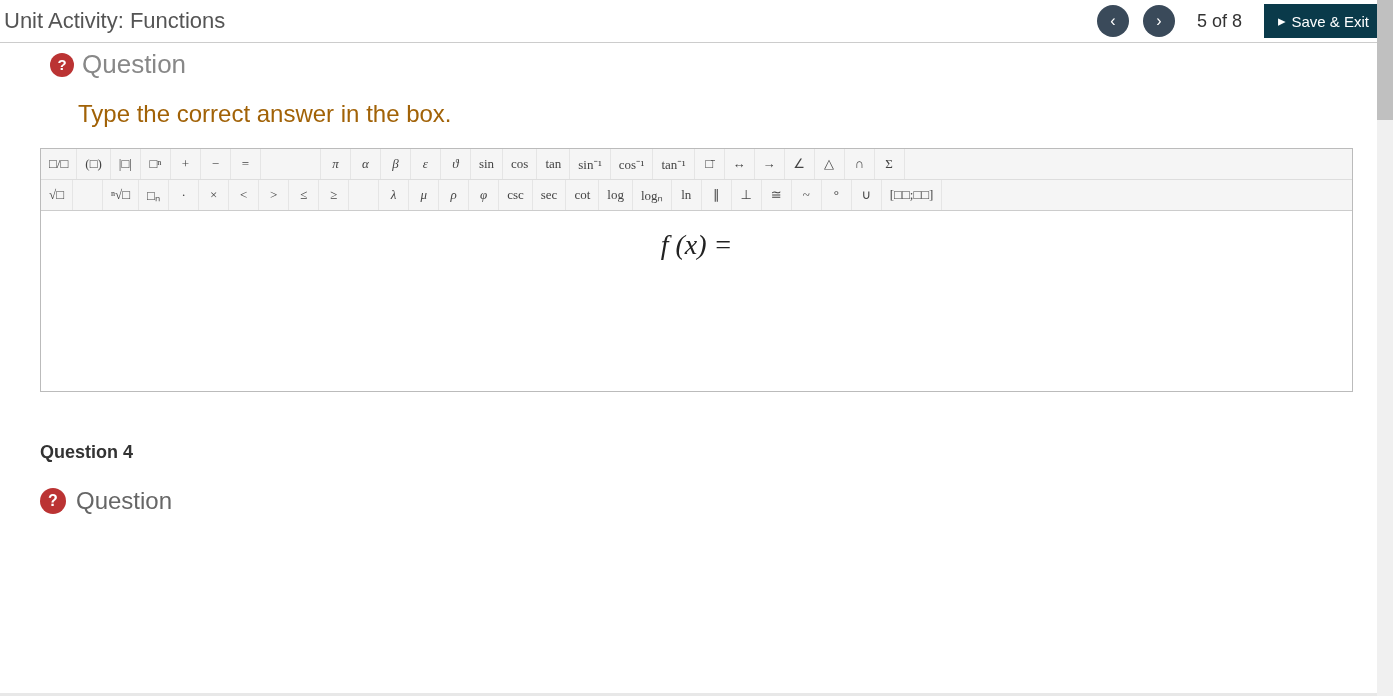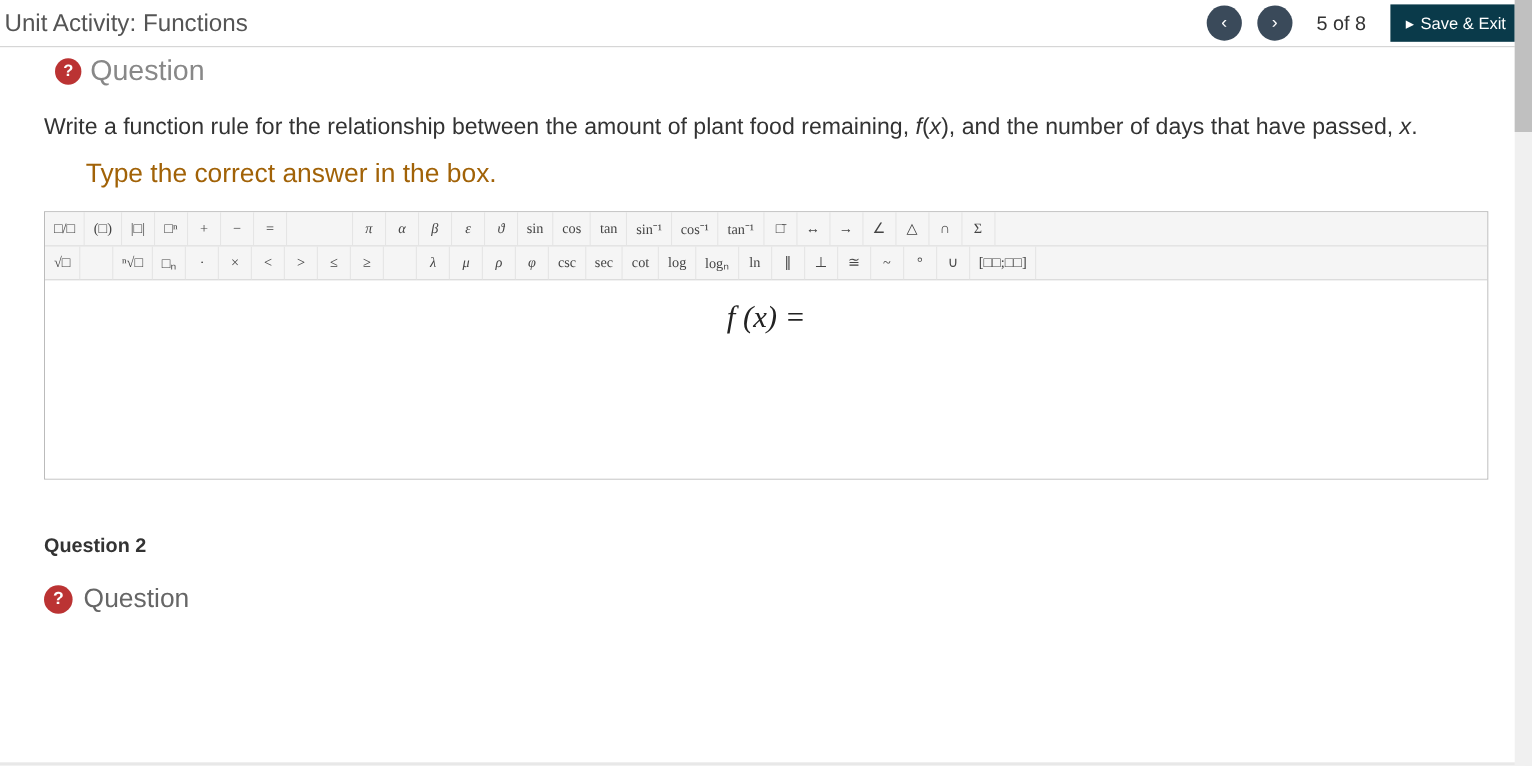--- a/index.html
+++ b/index.html
@@ -195,23 +195,20 @@
     </div>
   </div>
 </div>
 
 <div class="content">
   <div class="question-header">
     <div class="q-icon">?</div>
     <span>Question</span>
   </div>
 
-  <div class="prompt">
-    Write a function rule for the relationship between the amount of plant food remaining, <i>f</i>(<i>x</i>), and the number of days that have passed, <i>x</i>.
-  </div>
 
   <div class="instruction">Type the correct answer in the box.</div>
 
   <div class="math-editor">
     <div class="toolbar">
       <div class="tb-row">
         <div class="tb-btn upright">□/□</div>
         <div class="tb-btn upright">(□)</div>
         <div class="tb-btn upright">|□|</div>
         <div class="tb-btn upright">□ⁿ</div>
@@ -265,21 +262,21 @@
         <div class="tb-btn upright">≅</div>
         <div class="tb-btn upright">~</div>
         <div class="tb-btn upright">°</div>
         <div class="tb-btn upright">∪</div>
         <div class="tb-btn upright">[□□;□□]</div>
       </div>
     </div>
     <div class="editor-area">f (x) =</div>
   </div>
 
-  <div class="next-question">Question 2</div>
+  <div class="next-question">Question 4</div>
 
   <div class="question-header-2">
     <div class="q-icon-2">?</div>
     <span>Question</span>
   </div>
 </div>
 
 <div class="scrollbar">
   <div class="scrollbar-thumb"></div>
 </div>

